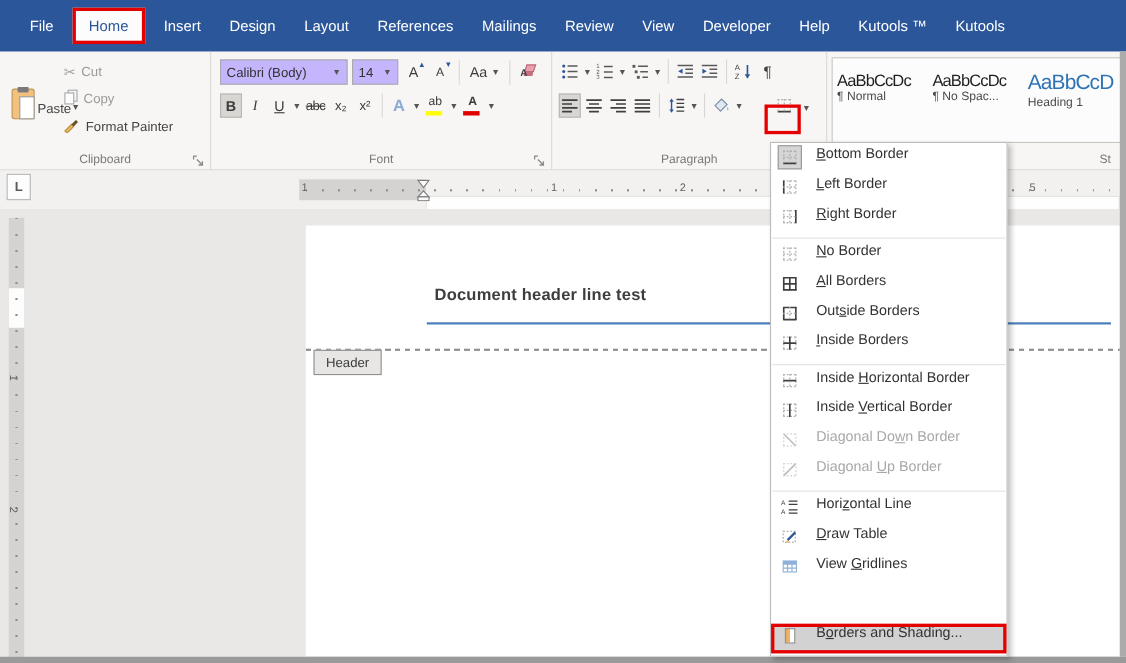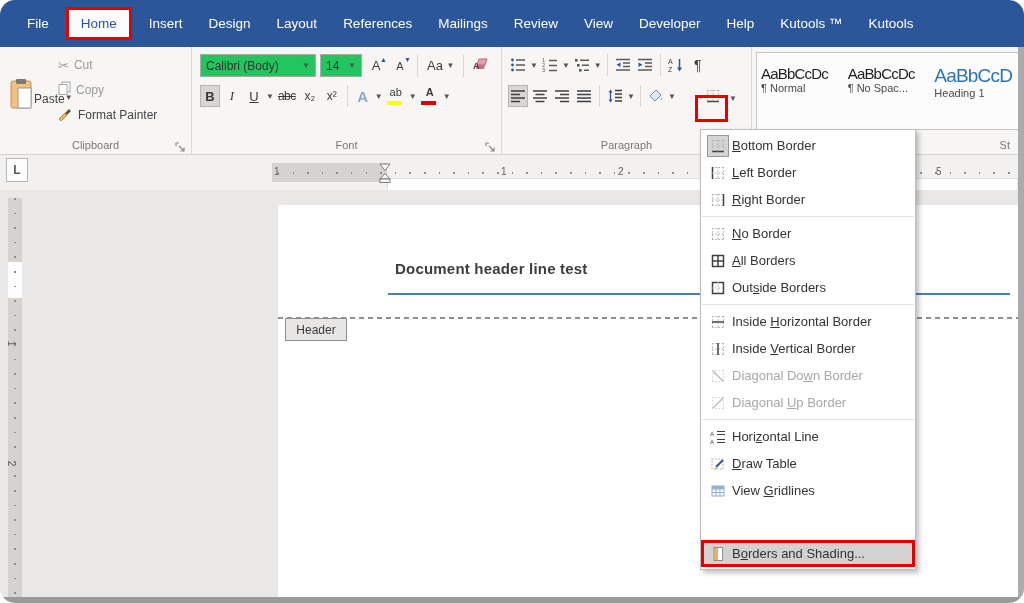--- a/index.html
+++ b/index.html
@@ -1,18 +1,18 @@
 <!DOCTYPE html>
 <html><head>
 <meta charset="utf-8">
 <style>
   * { margin:0; padding:0; box-sizing:border-box; }
   html,body { background:#fff; }
   body { font-family:"Liberation Sans", sans-serif; }
-  #app { position:relative; width:1024px; height:603px; overflow:hidden; background:#fff;border-radius:15px; }
+  #app { position:relative; width:1024px; height:603px; overflow:hidden; background:#fff; }
 
   
   .tabbar { position:absolute; left:0; top:0; width:1024px; height:47px; background:#2b579a;
             display:flex; align-items:center; padding-left:14px; }
   .tab { color:#fff; font-size:13.5px; padding:6px 13px; white-space:nowrap; cursor:default; }
   .tab.active { background:#fcfcfc; color:#2b579a; border:3px solid #e50000; padding:6px 12px; margin:0 4px; }
 
   
   .ribbon { position:absolute; left:0; top:47px; width:1024px; height:108px; background:#f7f6f4;
             border-bottom:1px solid #d5d3d0; display:flex; }
@@ -26,21 +26,21 @@
   .paste-btn .lbl { font-size:12px; color:#444; margin-top:4px; }
   .clip-items { position:absolute; left:58px; top:8px; display:flex; flex-direction:column; gap:5px; }
   .clip-item { display:flex; align-items:center; gap:5px; font-size:12px; height:20px; white-space:nowrap; }
   .muted { color:#9a9a98; }
   .dark { color:#444; }
   .scissors { font-size:13px; color:#a0a0a0; }
 
   
   .frow1 { position:absolute; left:8px; top:7px; display:flex; align-items:center; gap:4px; }
   .frow2 { position:absolute; left:8px; top:38px; display:flex; align-items:center; gap:2px; }
-  .combo { height:23px; background:#22c55e; border:1px solid #ababab; display:flex; align-items:center;
+  .combo { height:23px; background:#c4b5fd; border:1px solid #ababab; display:flex; align-items:center;
            justify-content:space-between; font-size:12px; color:#333; padding:0 5px; }
   .combo.name { width:116px; } .combo.size { width:42px; }
   .arrow { font-size:8px; color:#555; }
   .fbtn { min-width:20px; height:22px; display:flex; align-items:center; justify-content:center;
           font-size:13px; color:#3b3b3b; padding:0 2px; position:relative; }
   .fbtn.pressed { background:#d8d6d3; border:1px solid #b8b6b3; }
   .ital { font-family:"Liberation Serif", serif; font-style:italic; }
   .und { text-decoration:underline; }
   .strike { text-decoration:line-through; font-size:12px; letter-spacing:-0.5px; }
   .subsup { font-size:12px; }
@@ -95,21 +95,21 @@
   .doc-heading { position:absolute; left:117px; top:55px; font-size:15px; font-weight:bold; color:#3d3d3d; letter-spacing:0.2px; }
   .heading-rule { position:absolute; left:110px; top:88px; width:622px; height:2px; background:#4a7ebb; }
   .header-dash { position:absolute; left:0; top:112px; width:740px; height:1.5px;
                  background:repeating-linear-gradient(90deg,#8f8f8f 0 5px,transparent 5px 9px); }
   .header-tab { position:absolute; left:7px; top:113px; width:62px; height:23px; background:#e7e6e5;
                 border:1px solid #8f8f8f; font-size:12px; color:#3c3c3c; display:flex; align-items:center; justify-content:center; }
 
   
   .menu { position:absolute; left:700px; top:129px; width:216px; background:#fff; border:1px solid #bcbcbc;
           box-shadow:3px 3px 5px rgba(0,0,0,0.25); padding:2px 0; z-index:50; }
-  .mi { height:27px; display:flex; align-items:center; padding-left:6px; gap:3px; font-size:13px; color:#333; }
+  .mi { height:27px; display:flex; padding-left:6px; gap:13px; font-size:13px; color:#333; }
   .mi .iconwrap { width:22px; height:22px; display:flex; align-items:center; justify-content:center; flex:none; }
   .mi.selected .iconwrap { background:#d5d5d5; border:1px solid #979797; }
   .mi.disabled { color:#a8a8a8; }
   .mi.hover { background:#d2d2d2; }
   .mi.annotated { outline:3px solid #e50000; outline-offset:-3px;margin-top:36px; }
   .mi u { text-decoration:underline; }
   .msep { height:1px; background:#e2e2e2; margin:3px 1px; }
 
   
   .anno-borders { position:absolute; left:695px; top:95px; width:33px; height:27px; border:3px solid #e50000;
@@ -508,20 +508,33 @@
             <line x1="2" y1="13.5" x2="14" y2="13.5" stroke="#3f3f3f" stroke-width="1.5"></line>
             <line x1="2.5" y1="2" x2="2.5" y2="14" stroke="#3f3f3f" stroke-width="1.5"></line>
             <line x1="13.5" y1="2" x2="13.5" y2="14" stroke="#3f3f3f" stroke-width="1.5"></line>
             <line x1="2" y1="8" x2="14" y2="8" stroke="#b0b0b0" stroke-width="1.2" stroke-dasharray="1.6 1.6"></line>
             <line x1="8" y1="2" x2="8" y2="14" stroke="#b0b0b0" stroke-width="1.2" stroke-dasharray="1.6 1.6"></line>
           </svg>
         </span>
         <span class="mi-label"><span>Out</span><u>s</u><span>ide Borders</span></span>
       </div>
 
+      <div class="mi">
+        <span class="iconwrap">
+          <svg width="16" height="16" viewBox="0 0 16 16">
+            <line x1="2" y1="2.5" x2="14" y2="2.5" stroke="#b0b0b0" stroke-width="1.2" stroke-dasharray="1.6 1.6"></line>
+            <line x1="2" y1="13.5" x2="14" y2="13.5" stroke="#b0b0b0" stroke-width="1.2" stroke-dasharray="1.6 1.6"></line>
+            <line x1="2.5" y1="2" x2="2.5" y2="14" stroke="#b0b0b0" stroke-width="1.2" stroke-dasharray="1.6 1.6"></line>
+            <line x1="13.5" y1="2" x2="13.5" y2="14" stroke="#b0b0b0" stroke-width="1.2" stroke-dasharray="1.6 1.6"></line>
+            <line x1="2" y1="8" x2="14" y2="8" stroke="#3f3f3f" stroke-width="1.5"></line>
+            <line x1="8" y1="2" x2="8" y2="14" stroke="#3f3f3f" stroke-width="1.5"></line>
+          </svg>
+        </span>
+        <span class="mi-label"><span></span><u>I</u><span>nside Borders</span></span>
+      </div>
     <div class="msep"></div>
       <div class="mi">
         <span class="iconwrap">
           <svg width="16" height="16" viewBox="0 0 16 16">
             <line x1="2" y1="2.5" x2="14" y2="2.5" stroke="#b0b0b0" stroke-width="1.2" stroke-dasharray="1.6 1.6"></line>
             <line x1="2" y1="13.5" x2="14" y2="13.5" stroke="#b0b0b0" stroke-width="1.2" stroke-dasharray="1.6 1.6"></line>
             <line x1="2.5" y1="2" x2="2.5" y2="14" stroke="#b0b0b0" stroke-width="1.2" stroke-dasharray="1.6 1.6"></line>
             <line x1="13.5" y1="2" x2="13.5" y2="14" stroke="#b0b0b0" stroke-width="1.2" stroke-dasharray="1.6 1.6"></line>
             <line x1="2" y1="8" x2="14" y2="8" stroke="#3f3f3f" stroke-width="1.5"></line>
             <line x1="8" y1="2" x2="8" y2="14" stroke="#b0b0b0" stroke-width="1.2" stroke-dasharray="1.6 1.6"></line>

